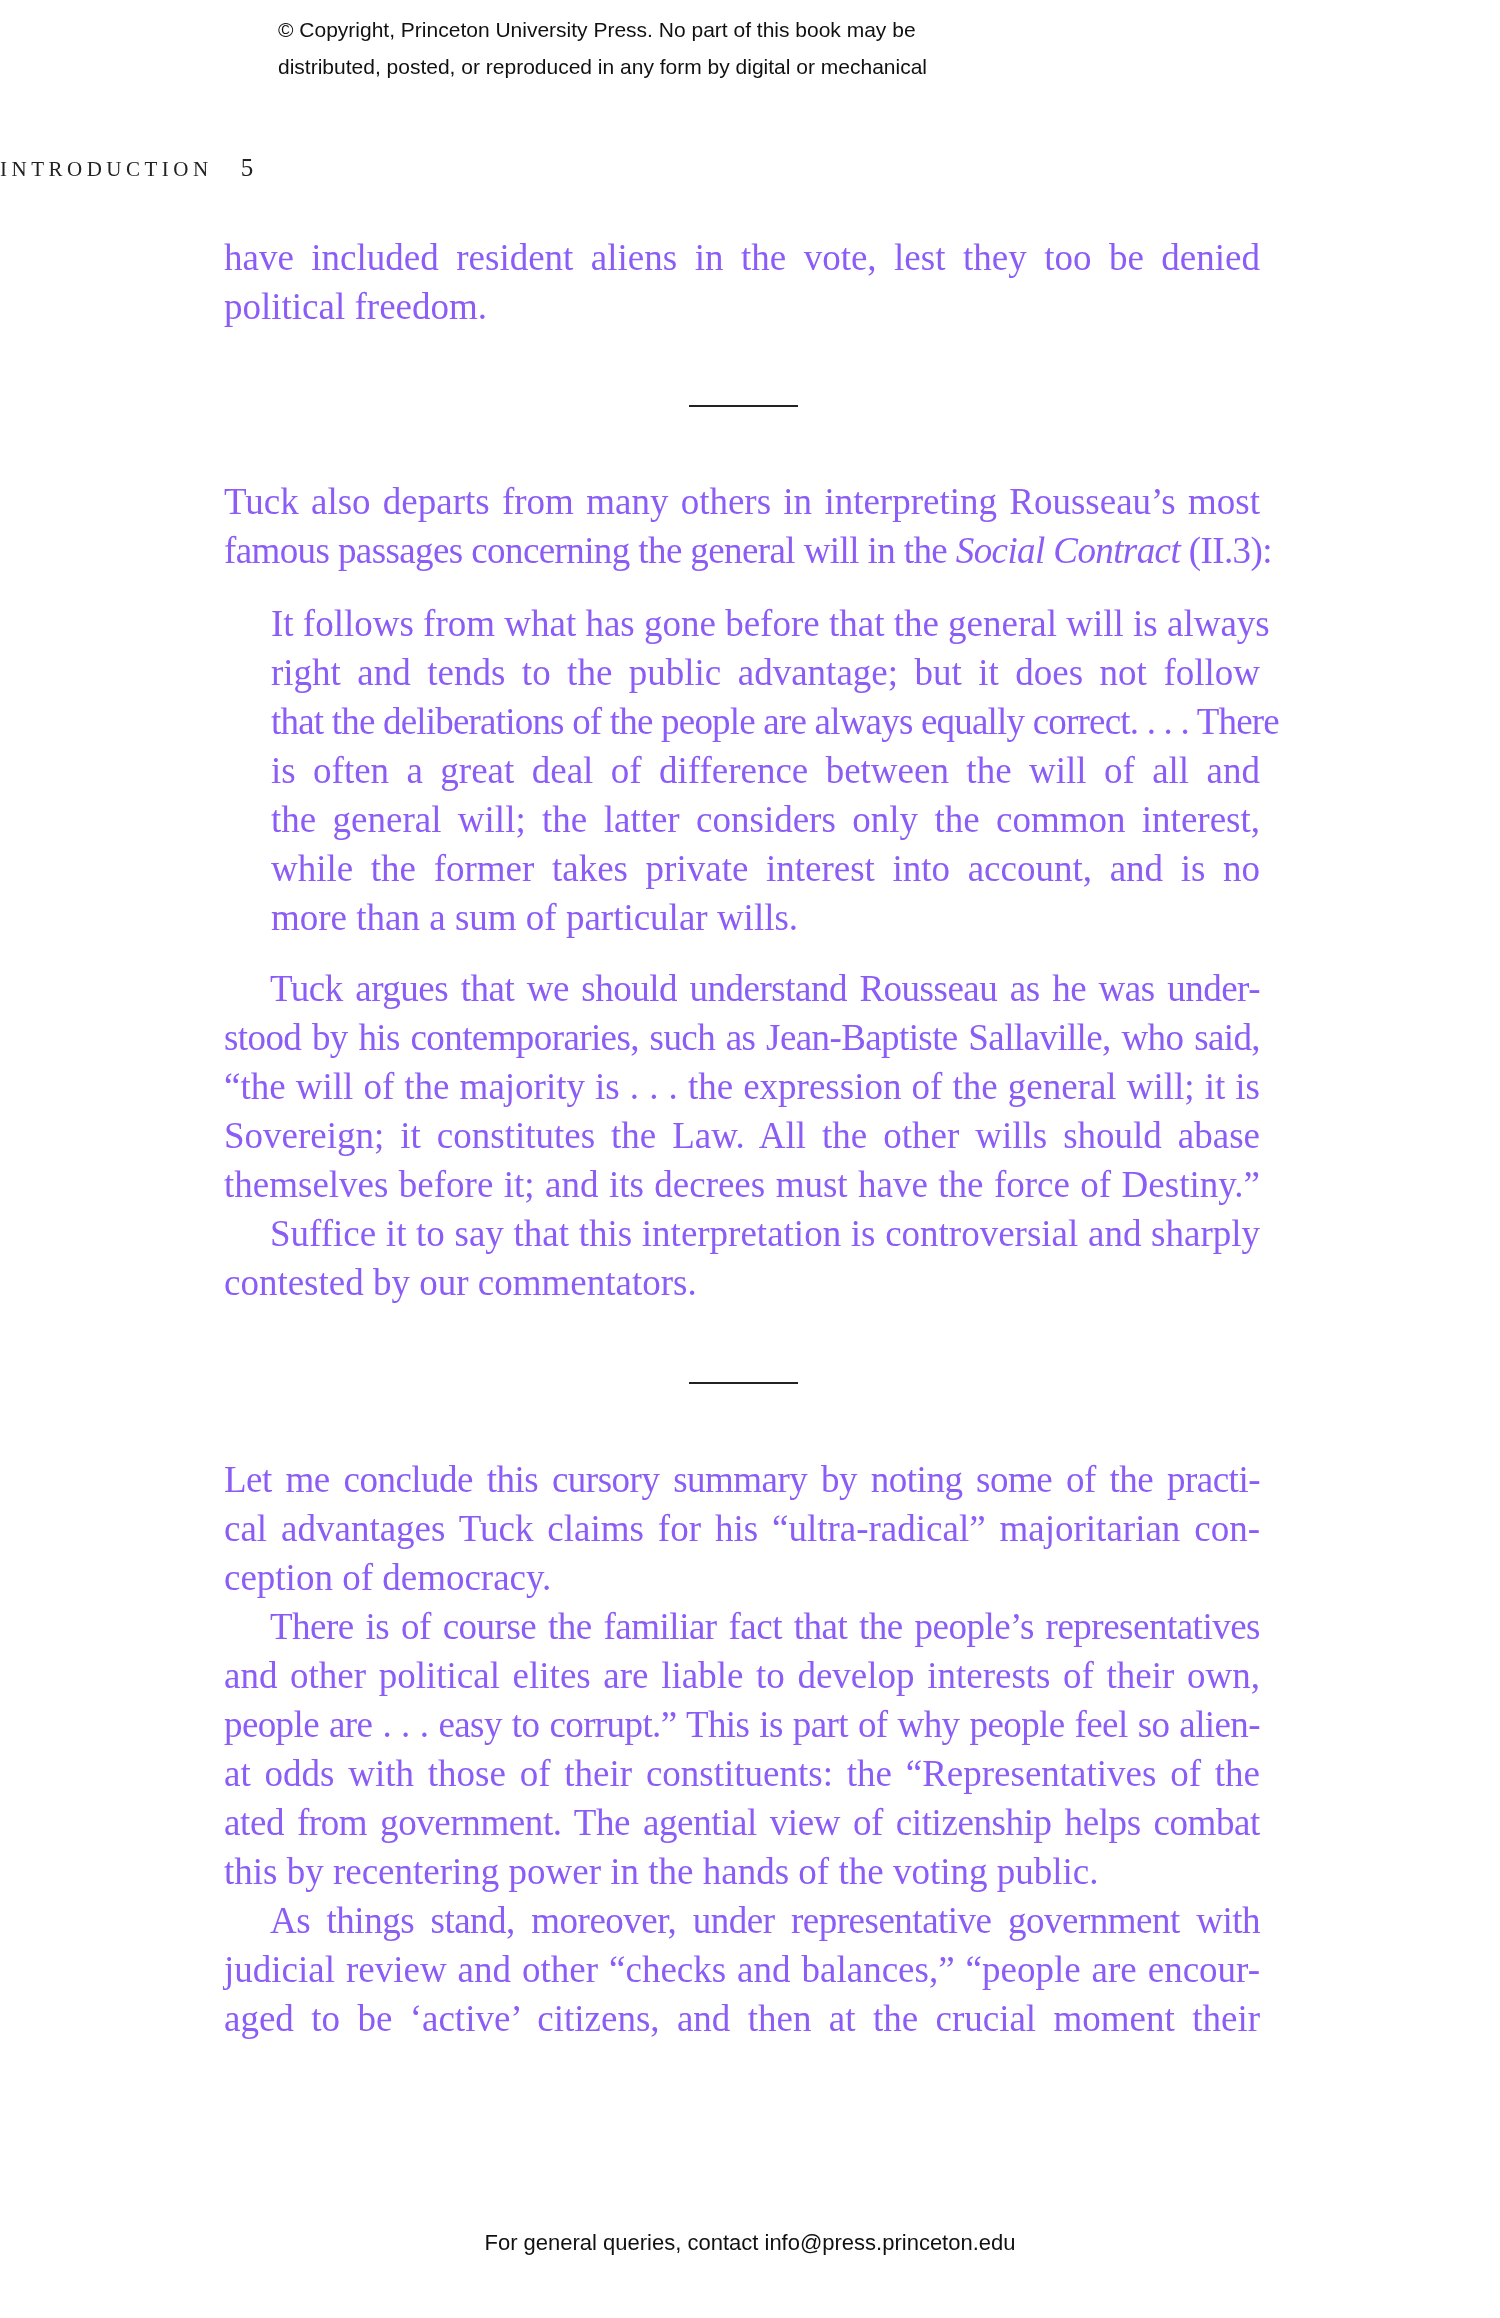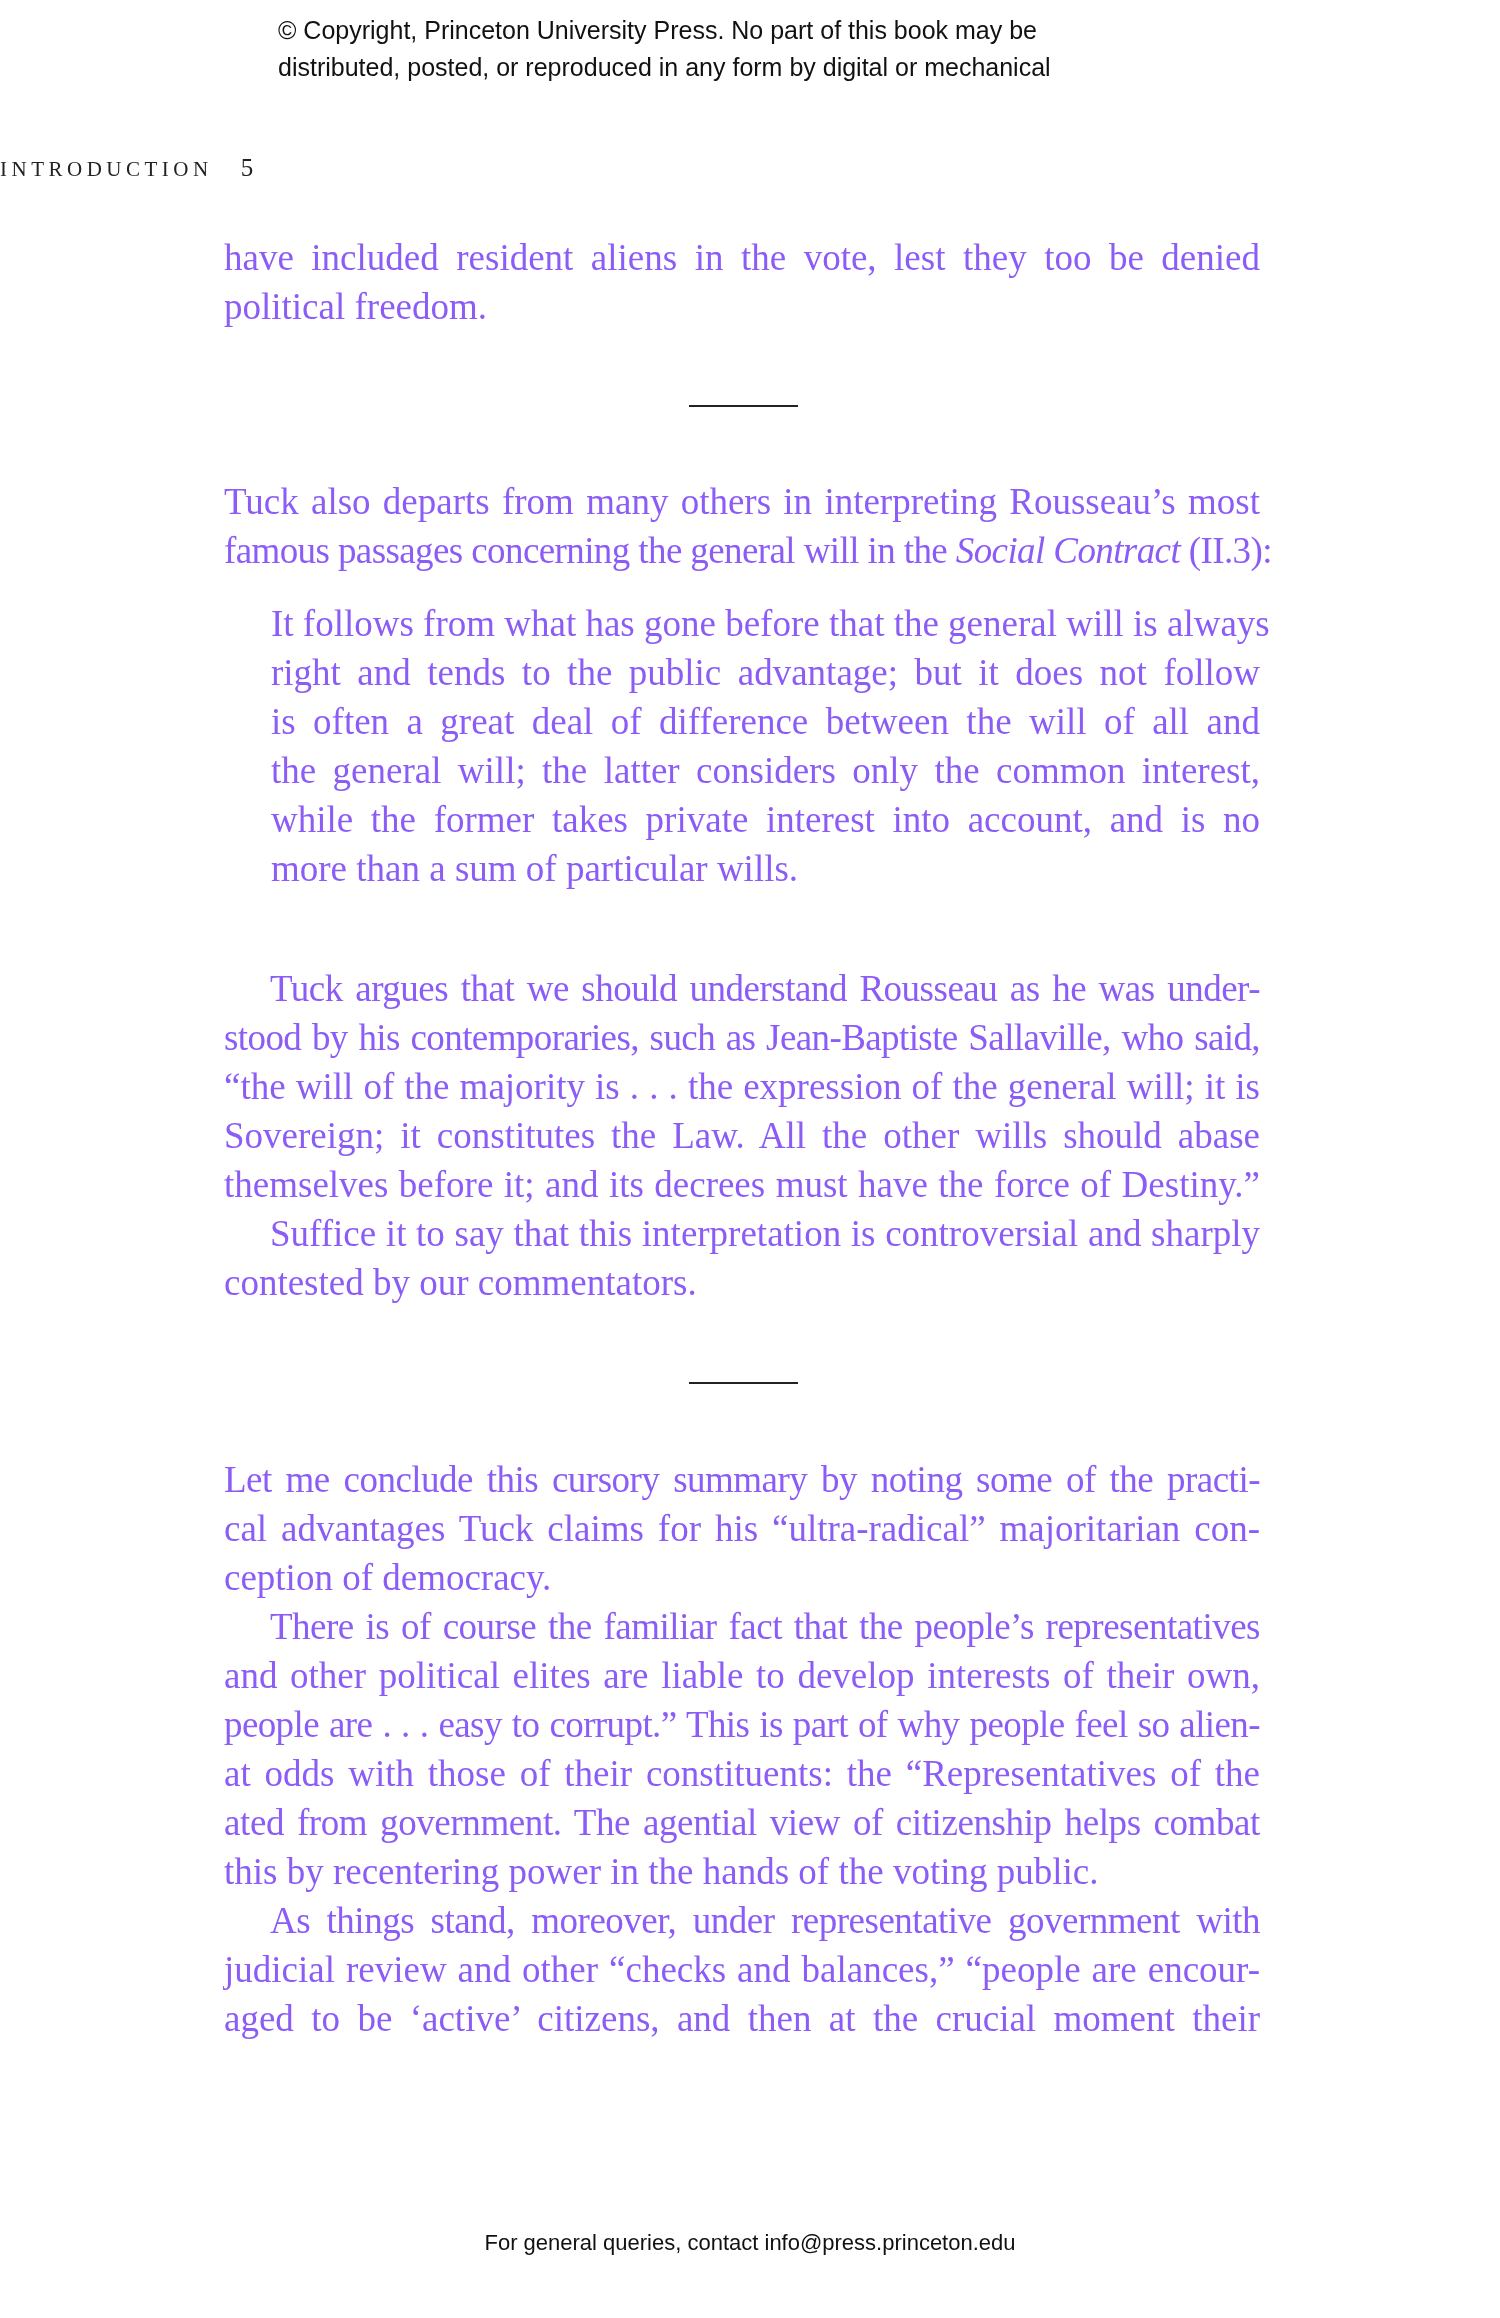--- a/index.html
+++ b/index.html
@@ -1,18 +1,18 @@
 <!DOCTYPE html>
 <html><head>
 <meta charset="utf-8">
 <style>
   html, body { margin: 0; padding: 0; background: #ffffff; }
   body { width: 1500px; height: 2318px; position: relative; overflow: hidden; color: #1a1a1a; }
   .notice { position: absolute; left: 278px; top: 12px; width: 1000px;
-    font-family: "Liberation Sans", sans-serif; font-size: 25px; line-height: 36.5px; color: #111; }
+    font-family: "Liberation Sans", sans-serif; font-size: 21px; line-height: 36.5px; color: #111; }
   .notice div { white-space: nowrap; }
   .runhead { position: absolute; top: 154px; left: 0; width: 1500px; 
     font-family: "Liberation Serif", serif; font-size: 21px; letter-spacing: 4.5px; color: #222; }
   .runhead .pg { margin-left: 28px; letter-spacing: 0; font-size: 25px; }
   .text { position: absolute; left: 224px; width: 1036px;
     font-family: "Liberation Serif", serif; font-size: 37px; line-height: 49px; color: #8b5cf6; }
   .line { display: block; white-space: nowrap; text-align: justify; text-align-last: justify; height: 49px; overflow: visible; }
   .line.last { text-align-last: left; }
   .indent { padding-left: 46px; box-sizing: border-box; }
   .quote { left: 271px; width: 989px; }
@@ -41,20 +41,21 @@
 <div class="rule" style="top:405px; left:689px; width:109px;"></div>
 
 <div class="text" style="top:477px;">
   <span class="line">Tuck also departs from many others in interpreting Rousseau’s most</span>
   <span class="line" style="letter-spacing:-0.6px;"><span>famous passages concerning the general will in the </span><em>Social Contract</em><span> (II.3):</span></span>
 </div>
 
 <div class="text quote" style="top:599px;">
   <span class="line">It follows from what has gone before that the general will is always</span>
   <span class="line">right and tends to the public advantage; but it does not follow</span>
+  <span class="line" style="letter-spacing:-0.8px;">that the deliberations of the people are always equally correct. . . . There</span>
   <span class="line">is often a great deal of difference between the will of all and</span>
   <span class="line">the general will; the latter considers only the common interest,</span>
   <span class="line">while the former takes private interest into account, and is no</span>
   <span class="line last">more than a sum of particular wills.</span>
 </div>
 
 <div class="text" style="top:964px;">
   <span class="line indent" style="letter-spacing:-0.5px;">Tuck argues that we should understand Rousseau as he was under-</span>
   <span class="line" style="letter-spacing:-0.6px;">stood by his contemporaries, such as Jean-Baptiste Sallaville, who said,</span>
   <span class="line">“the will of the majority is . . . the expression of the general will; it is</span>

